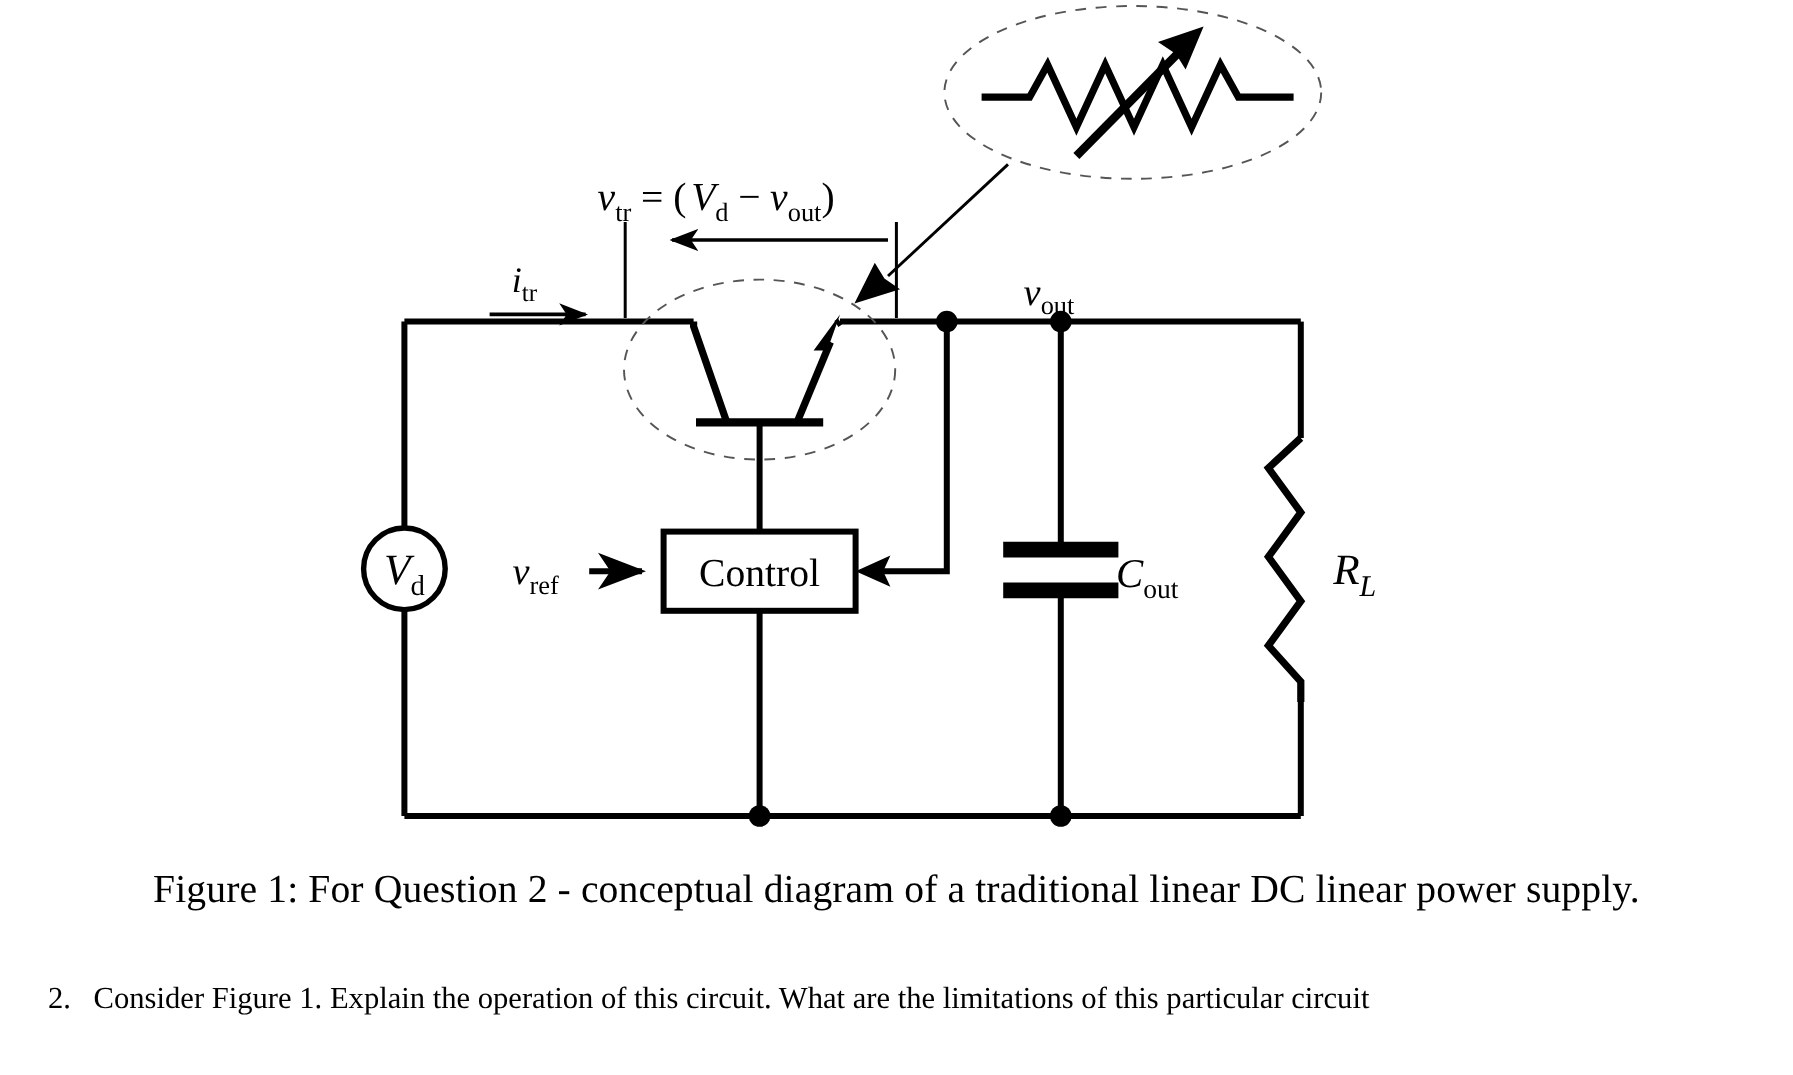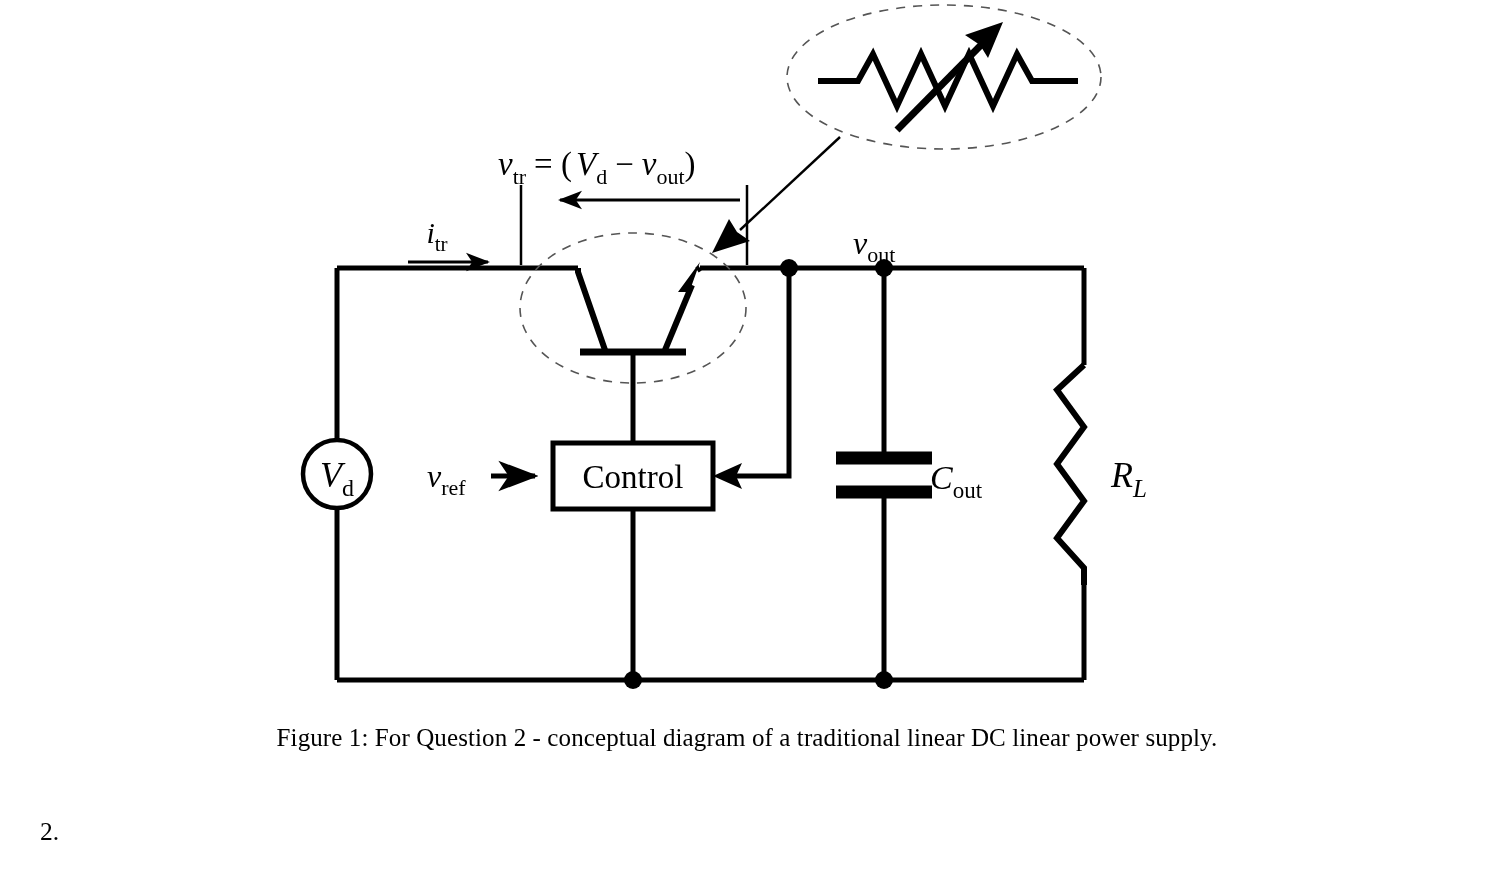--- a/index.html
+++ b/index.html
@@ -39,21 +39,21 @@
   .cap-wrap {
     position: absolute;
     left: 0;
     top: 722px;
     width: 1494px;
     text-align: center;
   }
   .caption {
     display: inline-block;
     font-family: "Liberation Serif", "DejaVu Serif", serif;
-    font-size: 25px;
+    font-size: 33px;
     line-height: 1.25;
     letter-spacing: 0.1px;
     white-space: nowrap;
   }
   .question-block {
     position: absolute;
     left: 40px;
     top: 815px;
     width: 1450px;
     display: flex;
@@ -211,16 +211,17 @@
     </svg>
   </div>
 
   <div class="cap-wrap">
     <div class="caption">Figure 1: For Question 2 - conceptual diagram of a traditional linear DC linear power supply.</div>
   </div>
 
   <div class="question-block">
     <div class="q-number">2.</div>
     <div class="q-text">
+      <span class="q-line">Consider Figure 1. Explain the operation of this circuit. What are the limitations of this particular circuit</span>
     </div>
   </div>
 
 </div>
 
 </body></html>

